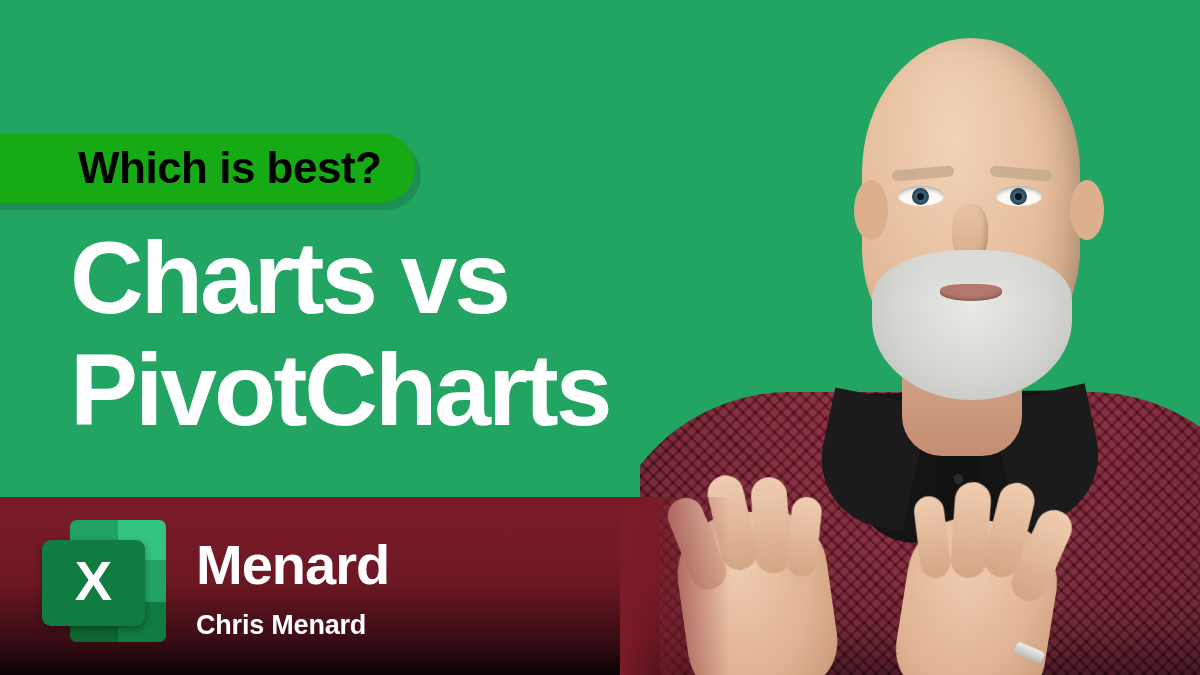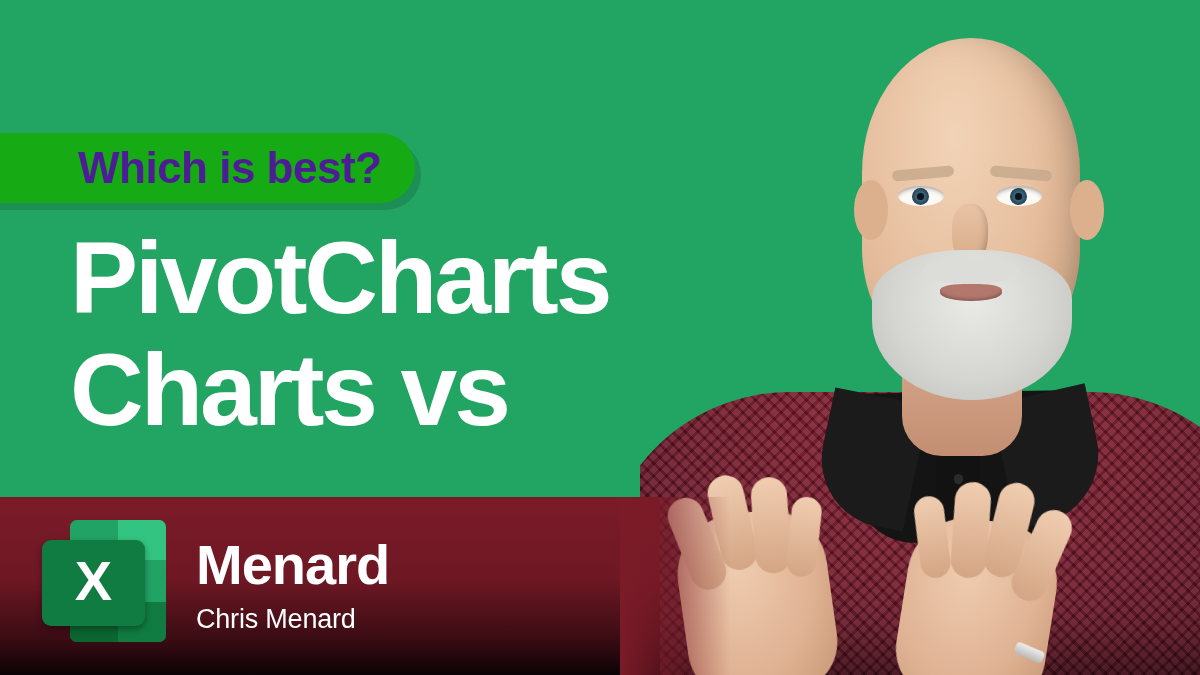--- a/index.html
+++ b/index.html
@@ -119,21 +119,21 @@
     position:absolute; left:-40px; top:133px;
     height:70px; padding:0 34px 0 118px;
     display:flex; align-items:center;
     background:#16AA15;
     border-radius:40px;
     box-shadow:6px 7px 0 rgba(0,0,0,.13);
     z-index:4;
   }
   .badge-text {
     font-size:44px; font-weight:700; letter-spacing:-.5px;
-    color:#4c1d95; line-height:1; white-space:nowrap;
+    color:#000000; line-height:1; white-space:nowrap;
   }
 
   
   .headline {
     position:absolute; left:70px; top:222px;
     z-index:4;
     color:#FFFFFF;
     font-size:102px; font-weight:700; line-height:112px;
     letter-spacing:-3px; white-space:nowrap;
   }
@@ -167,21 +167,21 @@
     position:absolute; left:0; top:22px; width:103px; height:86px;
     background:#107c41; border-radius:9px;
     display:flex; align-items:center; justify-content:center;
     box-shadow:0 3px 7px rgba(0,0,0,.35);
   }
   .xl-x { color:#fff; font-size:56px; font-weight:700; line-height:1; margin-top:-4px; }
 
   
   .brand { position:absolute; left:196px; top:536px; z-index:5; color:#fff; }
   .brand-title { font-size:56px; font-weight:700; line-height:58px; letter-spacing:-1px; }
-  .brand-sub   { font-size:27px; font-weight:400; line-height:30px; margin-top:10px; letter-spacing:-.2px; }
+  .brand-sub   { font-size:27px; font-weight:700; line-height:30px; margin-top:16px; letter-spacing:-.2px; }
 </style>
 </head>
 <body>
 
 <div class="thumb">
 
   <div class="presenter">
     <div class="torso"></div>
     <div class="torso-shadow"></div>
     <div class="collar"></div>
@@ -219,22 +219,22 @@
         <span class="finger f4"></span>
       <span class="ring"></span>
     </div>
   </div>
 
   <div class="badge">
     <span class="badge-text">Which is best?</span>
   </div>
 
   <div class="headline">
+    <div>Charts vs</div>
     <div>PivotCharts</div>
-    <div>Charts vs</div>
   </div>
 
   <div class="banner"></div>
 
   <div class="excel-logo">
     <div class="xl-sheet">
       <span class="xl-cell xl-c-tl"></span>
         <span class="xl-cell xl-c-tr"></span>
       <span class="xl-cell xl-c-ml"></span>
         <span class="xl-cell xl-c-mr"></span>

